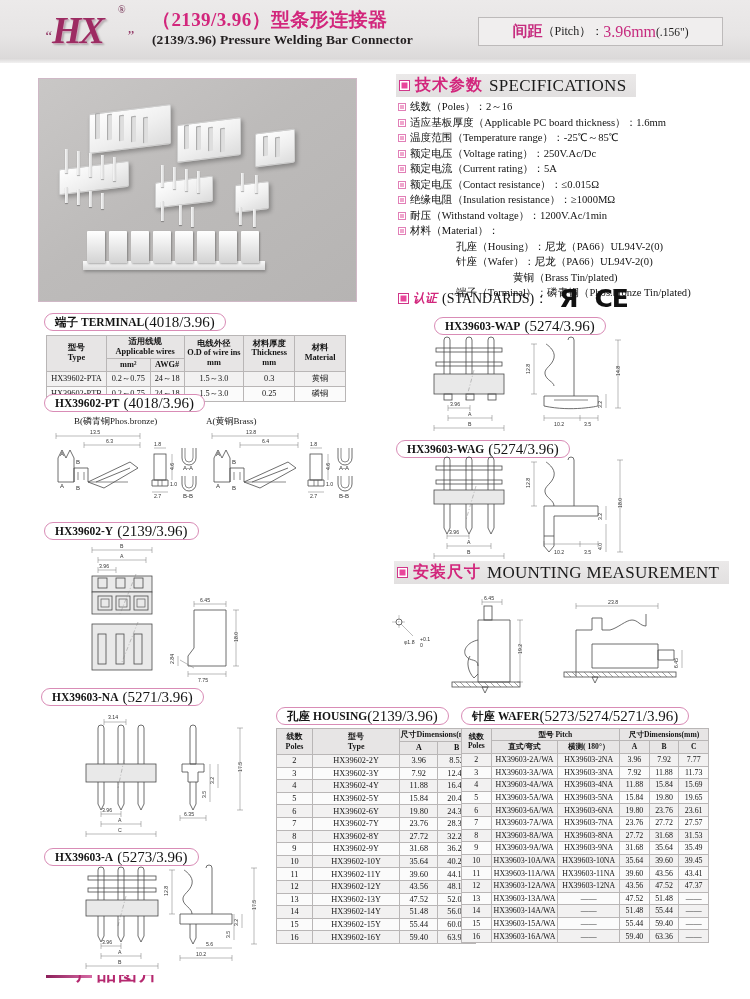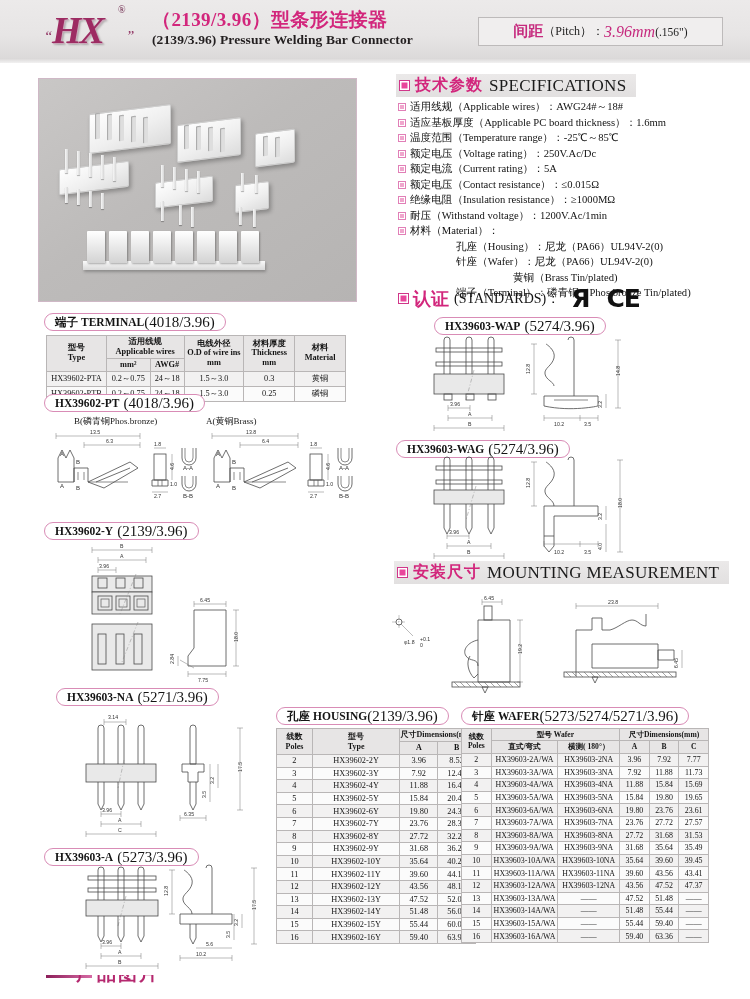--- a/index.html
+++ b/index.html
@@ -28,42 +28,42 @@
   .title-cn{position:absolute;left:152px;top:7px;font-size:19px;font-weight:bold;
        color:#d2267c;letter-spacing:.4px;}
   .title-en{position:absolute;left:152px;top:32px;font-size:13.5px;font-weight:bold;
        color:#231f20;letter-spacing:.1px;}
 
   .pitch-box{position:absolute;left:478px;top:17px;width:243px;height:27px;
        background:#f0eeee;border:1px solid #bdbaba;
        display:flex;align-items:center;justify-content:center;}
   .pitch-box .cn{color:#c62a7e;font-size:15px;font-weight:bold;}
   .pitch-box .en{color:#1d1d1d;font-size:12px;}
-  .pitch-box .val{color:#c62a7e;font-size:16px;font-style:italic;}
+  .pitch-box .val{color:#c62a7e;font-size:16px;}
   .pitch-box .inch{color:#1d1d1d;font-size:11.5px;}
 
   
   .banner{position:absolute;display:flex;align-items:center;gap:6px;
        background:linear-gradient(180deg,#ebe9e9,#e2e0e0);padding:1px 10px 1px 4px;}
   .sq{width:9px;height:9px;background:#e8469b;display:inline-block;
       box-shadow:inset 0 0 0 1.5px #fff, 0 0 0 1px #d1368a;}
   .banner .cn{color:#d2267c;font-size:16px;font-weight:bold;letter-spacing:1px;}
   .banner .en{color:#1a1a1a;font-size:17px;letter-spacing:.3px;}
 
   
   .spec{position:absolute;left:399px;top:99px;width:350px;}
   .spec-row{display:flex;align-items:flex-start;gap:5px;line-height:1.42;margin-bottom:.5px;}
   .bul{width:6px;height:6px;margin-top:5px;flex:0 0 6px;background:#f0a6cd;
        box-shadow:inset 0 0 0 1px #fff,0 0 0 1px #e17fb7;}
   .spec-txt{font-size:10.6px;color:#111;white-space:nowrap;}
   .spec-sub{font-size:10.6px;color:#111;margin-left:57px;line-height:1.45;white-space:nowrap;}
 
   
   .std{position:absolute;left:399px;top:286px;display:flex;align-items:center;gap:5px;}
-  .std .cn{color:#d2267c;font-size:18px;font-weight:bold;}
+  .std .cn{color:#d2267c;font-size:12px;font-weight:bold;font-style:italic;}
   .std .en{color:#151515;font-size:14px;}
   .ul-mark{font-family:"DejaVu Sans",sans-serif;font-size:25px;font-weight:bold;
        color:#111;line-height:1;margin-left:6px;letter-spacing:-3px;}
   .ce-mark{font-family:"DejaVu Sans",sans-serif;font-size:25px;font-weight:bold;
        color:#111;line-height:1;margin-left:14px;letter-spacing:-1px;}
 
   
   .plabel{position:absolute;height:16px;display:inline-flex;align-items:center;
        padding:0 10px;border:1px solid #d98cb6;border-radius:9px;background:#fff;
        font-size:11.5px;font-weight:bold;color:#141414;white-space:nowrap;}
@@ -212,21 +212,21 @@
 
   <div class="banner" style="left:396px;top:74px;">
     <span class="sq"></span>
     <span class="cn">技术参数</span>
     <span class="en">SPECIFICATIONS</span>
   </div>
 
   <div class="spec">
     <div class="spec-row">
         <span class="bul"></span>
-        <span class="spec-txt">适用线规（Applicable wires）：AWG24#～18#</span>
+        <span class="spec-txt">线数（Poles）：2～16</span>
       </div>
     <div class="spec-row">
         <span class="bul"></span>
         <span class="spec-txt">适应基板厚度（Applicable PC board thickness）：1.6mm</span>
       </div>
     <div class="spec-row">
         <span class="bul"></span>
         <span class="spec-txt">温度范围（Temperature range）：-25℃～85℃</span>
       </div>
     <div class="spec-row">
@@ -445,21 +445,21 @@
       <text class="dt" x="168" y="102" transform="rotate(-90,168,102)">18.0</text>
       <line class="dim" x1="108" y1="116" x2="108" y2="126"></line>
       <text class="dt" x="104" y="124" transform="rotate(-90,104,124)">2.84</text>
       <line class="dim" x1="118" y1="134" x2="156" y2="134"></line>
         <path class="dim" d="M118 131v6M156 131v6"></path>
       <text class="dt" x="128" y="142">7.75</text>
       <path class="dim" d="M110 120 l14 8"></path>
     </svg>
   </div>
 
-  <div class="plabel" style="left:56px;top:688px;justify-content:center;">
+  <div class="plabel" style="left:41px;top:688px;justify-content:center;">
     <span>HX39603-NA</span>
     <span class="sz" style="margin-left:4px">(5271/3.96)</span>
   </div>
   <div class="dwg" style="left:62px;top:708px;">
     <svg width="230" height="132" viewBox="0 0 230 132">
       <line class="dim" x1="42" y1="14" x2="64" y2="14"></line>
         <path class="dim" d="M42 11v6M64 11v6"></path>
       <text class="dt" x="46" y="11">3.14</text>
 
       <path class="ln" d="M36 20 a3 3 0 0 1 6 0 l0 50 l-6 0 Z"></path>
@@ -810,21 +810,21 @@
     <span>WAFER</span>
     <span class="sz">(5273/5274/5271/3.96)</span>
   </div>
 
   <table class="tbl" id="wafer-table">
     <thead>
       <tr>
         <th rowspan="2" style="width:12%">
           <span>线数</span><br><span>Poles</span>
         </th>
-        <th colspan="2">型号  Wafer</th>
+        <th colspan="2">型号  Pitch</th>
         <th colspan="3">尺寸Dimensions(mm)</th>
       </tr>
       <tr>
         <th style="width:27%">直式/弯式</th>
         <th style="width:25%">横测( 180°）</th>
         <th style="width:12%">A</th>
         <th style="width:12%">B</th>
         <th style="width:12%">C</th>
       </tr>
     </thead>

